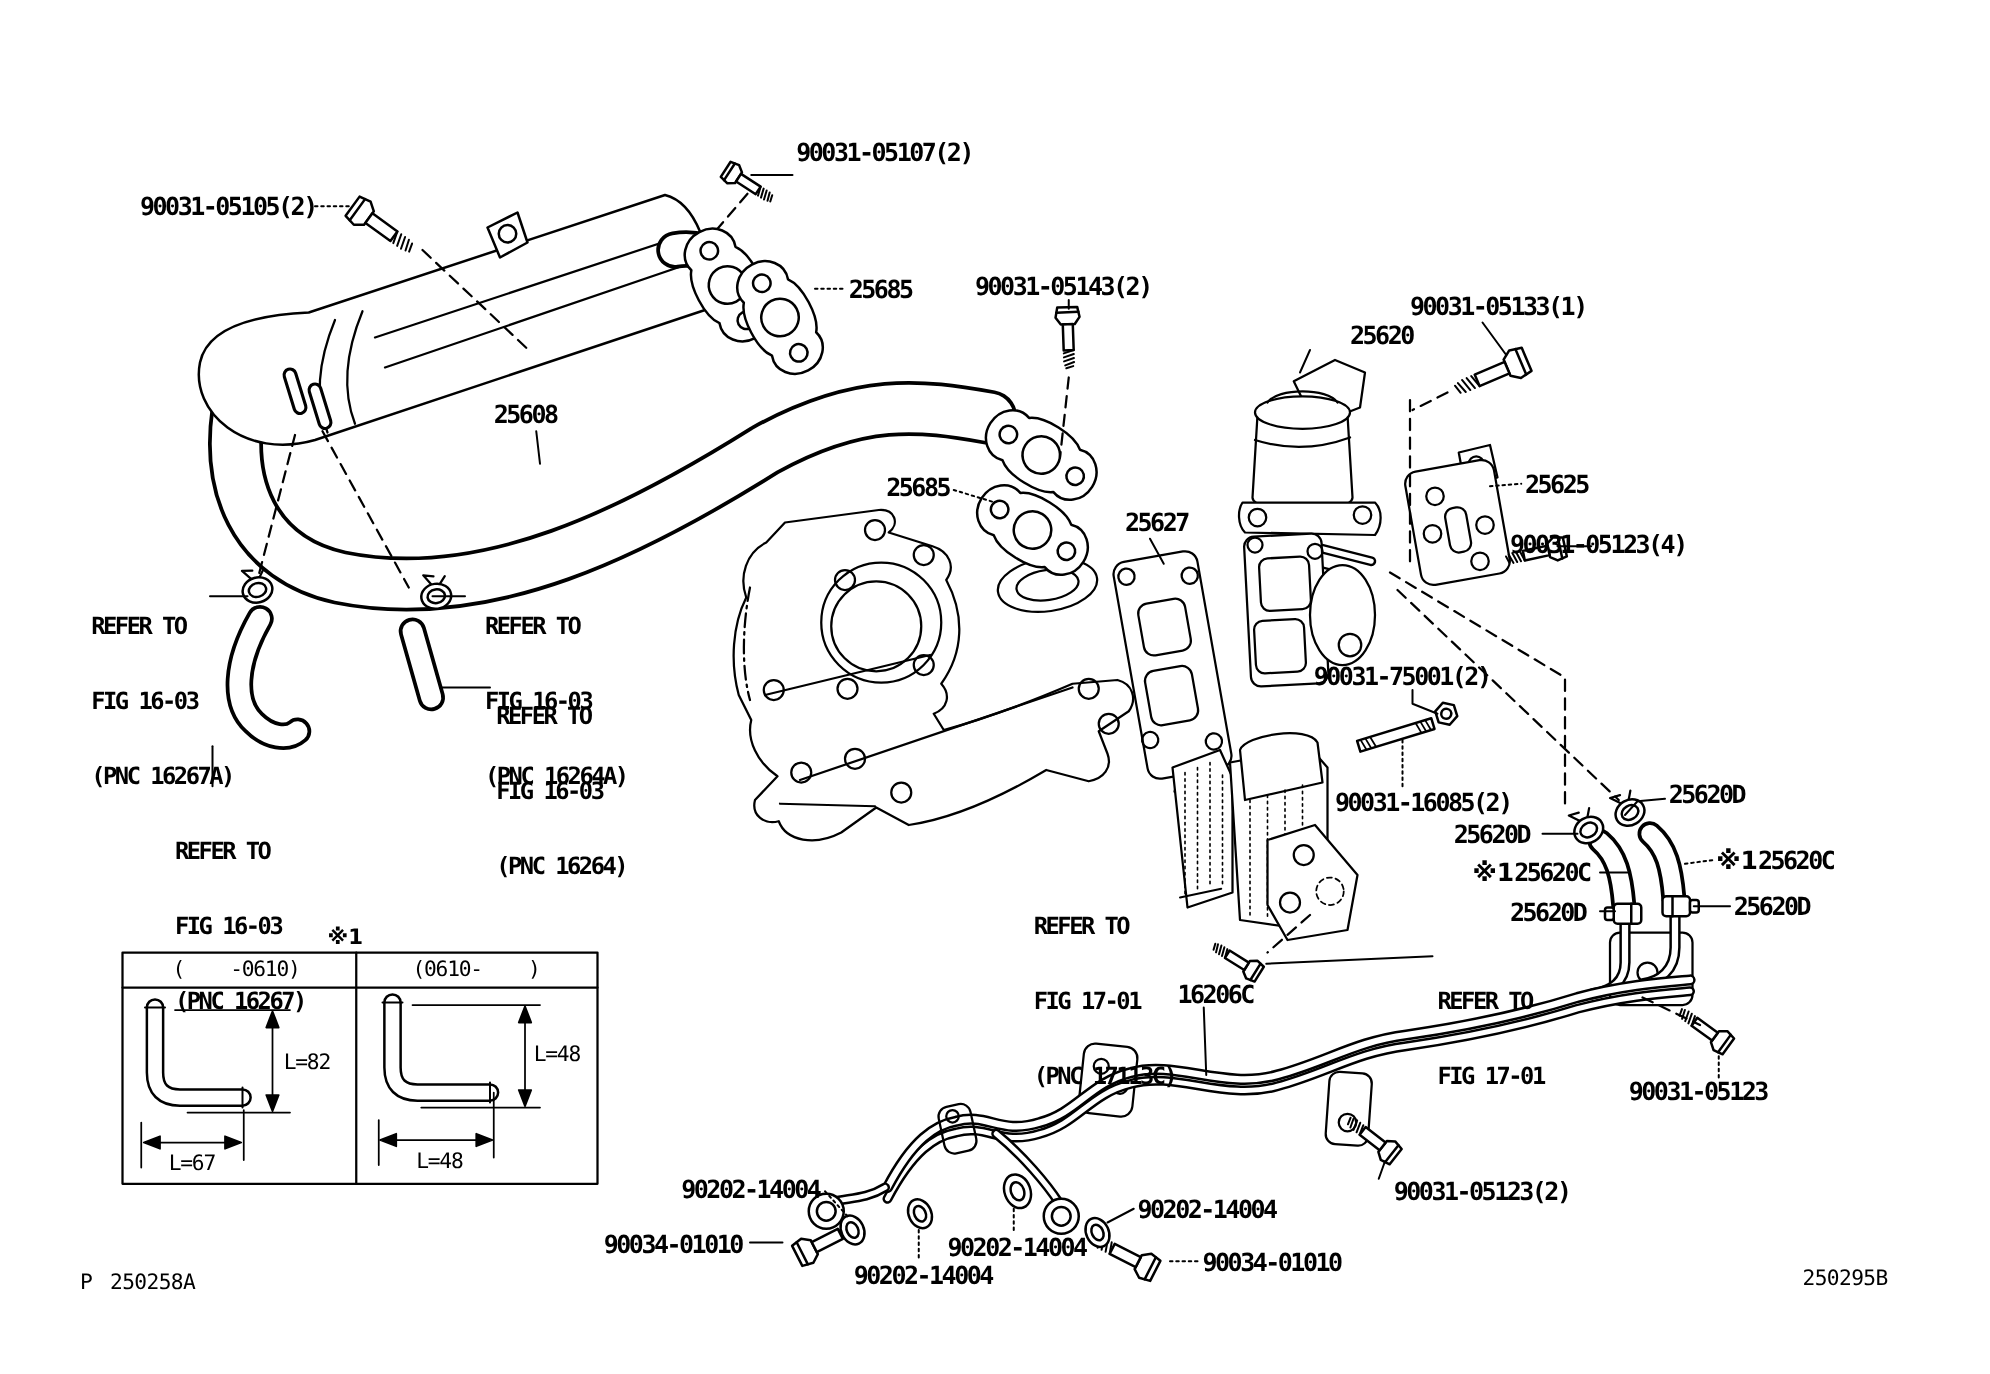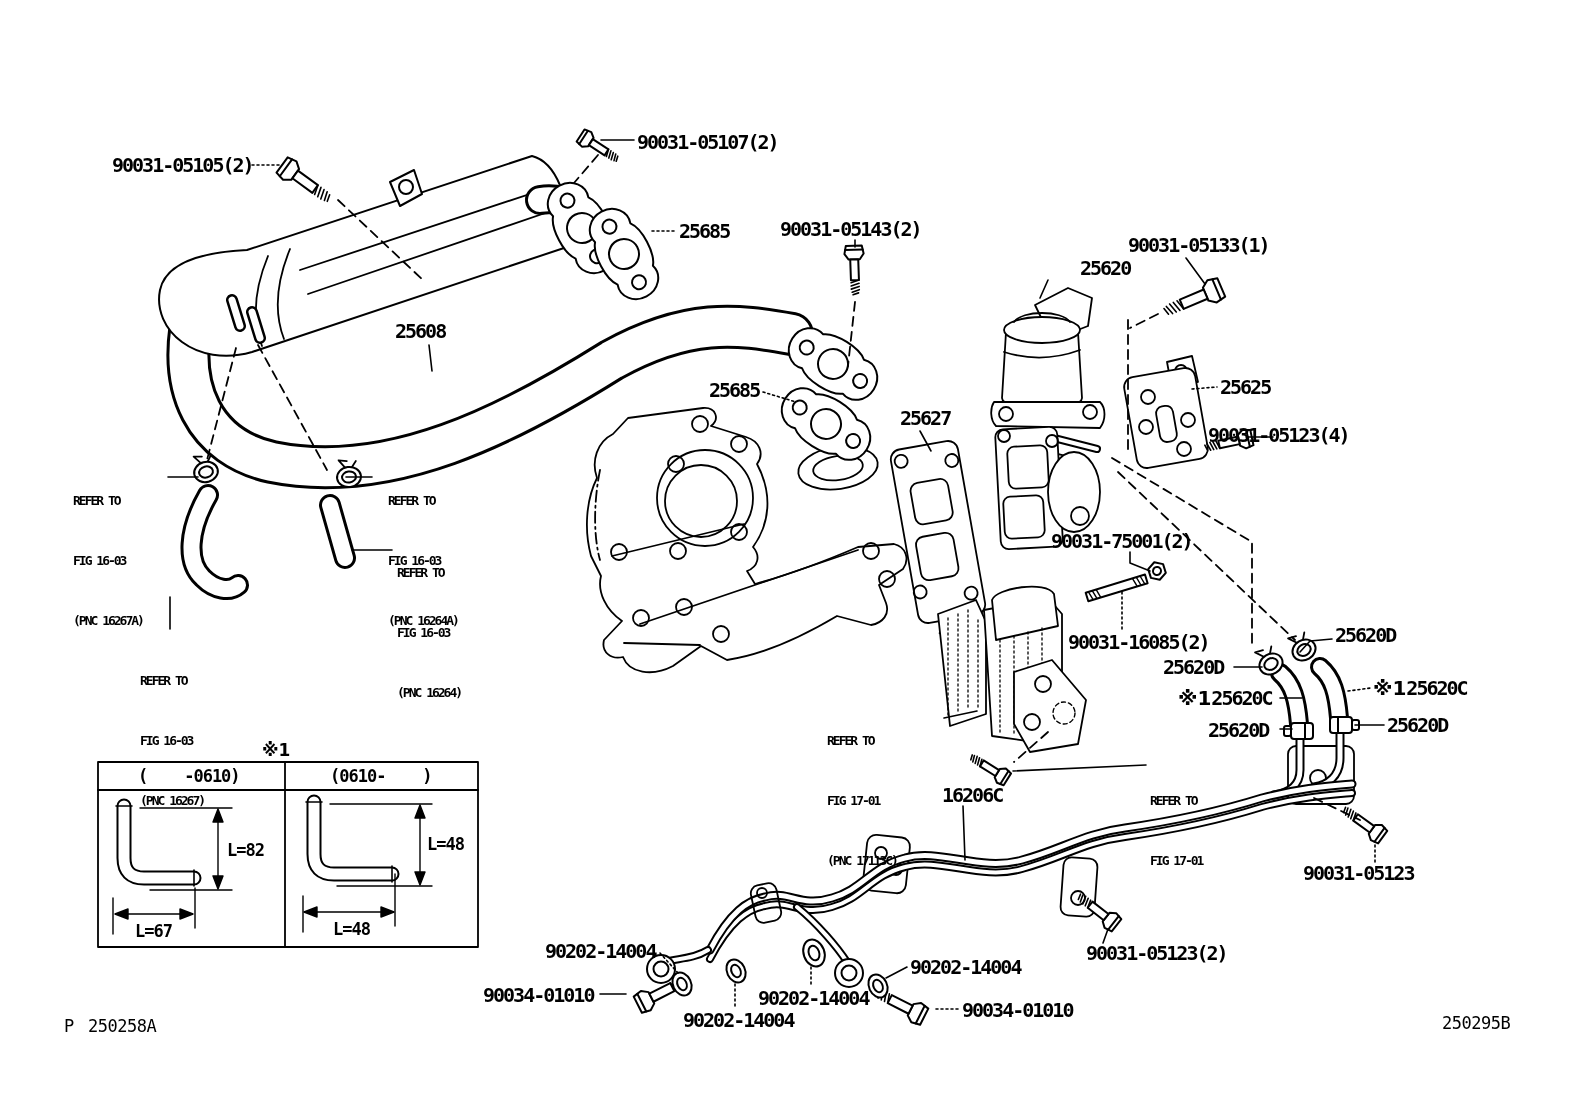--- a/index.html
+++ b/index.html
@@ -1,22 +1,22 @@
 <!DOCTYPE html>
 <html><head>
 <meta charset="utf-8">
 <style>
   html,body{margin:0;padding:0;background:#fff;}
   #page{position:relative;width:1592px;height:1099px;background:#fff;overflow:hidden;
         font-family:"DejaVu Sans Mono",monospace;color:#000;}
   #art{position:absolute;left:0;top:0;}
   .pn{position:absolute;font-weight:bold;font-size:20px;letter-spacing:-2px;white-space:pre;line-height:20px;}
-  .note{position:absolute;font-weight:bold;font-size:13px;letter-spacing:-2px;white-space:pre;line-height:20px;}
+  .note{position:absolute;font-weight:bold;font-size:19px;letter-spacing:-2px;white-space:pre;line-height:20px;}
   .note div{height:20px;}
-  .tbl{position:absolute;font-weight:bold;font-size:17px;letter-spacing:-1px;white-space:pre;}
+  .tbl{position:absolute;font-weight:normal;font-size:17px;letter-spacing:-1px;white-space:pre;}
   .ft{position:absolute;font-weight:normal;font-size:17px;letter-spacing:-0.5px;white-space:pre;}
   .refmark{font-family:"DejaVu Sans",sans-serif;letter-spacing:0;}
   svg *{vector-effect:non-scaling-stroke;}
 </style>
 </head>
 <body>
 
 <div id="page">
 
 <svg id="art" width="1592" height="1099" viewBox="0 0 1592 1099" fill="none" stroke="#000" stroke-width="2" stroke-linecap="round" stroke-linejoin="round">
@@ -300,41 +300,41 @@
       <line x1="420" y1="814" x2="420" y2="876"></line>
       <path d="M420 805 L415 818 L425 818 Z M420 885 L415 872 L425 872 Z" fill="#000"></path>
       <path d="M303 896 L303 932 M395 874 L395 926"></path>
       <line x1="312" y1="912" x2="386" y2="912"></line>
       <path d="M304 912 L317 907 L317 917 Z M394 912 L381 907 L381 917 Z" fill="#000"></path>
     </g>
   </g>
 </svg>
 
 <div class="pn" style="left:112px;top:155px">90031-05105(2)</div>
-<div class="pn" style="left:637px;top:132px">90031-05107(2)</div>
+<div class="pn" style="left:637px;top:112px">90031-05107(2)</div>
 <div class="pn" style="left:679px;top:221px">25685</div>
 <div class="pn" style="left:395px;top:321px">25608</div>
 <div class="pn" style="left:780px;top:219px">90031-05143(2)</div>
 <div class="pn" style="left:1080px;top:258px">25620</div>
 <div class="pn" style="left:1128px;top:235px">90031-05133(1)</div>
 <div class="pn" style="left:709px;top:380px">25685</div>
 <div class="pn" style="left:900px;top:408px">25627</div>
 <div class="pn" style="left:1220px;top:377px">25625</div>
 <div class="pn" style="left:1208px;top:425px">90031-05123(4)</div>
 <div class="pn" style="left:1051px;top:531px">90031-75001(2)</div>
 <div class="pn" style="left:1068px;top:632px">90031-16085(2)</div>
 <div class="pn" style="left:1335px;top:625px">25620D</div>
 <div class="pn" style="left:1163px;top:657px">25620D</div>
 <div class="pn" style="left:1178px;top:688px"><span class="refmark">※1</span><span>25620C</span></div>
 <div class="pn" style="left:1373px;top:678px"><span class="refmark">※1</span><span>25620C</span></div>
 <div class="pn" style="left:1208px;top:720px">25620D</div>
 <div class="pn" style="left:1387px;top:715px">25620D</div>
 <div class="pn" style="left:942px;top:785px">16206C</div>
 <div class="pn" style="left:1303px;top:863px">90031-05123</div>
-<div class="pn" style="left:1086px;top:943px">90031-05123(2)</div>
+<div class="pn" style="left:1115px;top:943px">90031-05123(2)</div>
 <div class="pn" style="left:545px;top:941px">90202-14004</div>
 <div class="pn" style="left:483px;top:985px">90034-01010</div>
 <div class="pn" style="left:683px;top:1010px">90202-14004</div>
 <div class="pn" style="left:758px;top:988px">90202-14004</div>
 <div class="pn" style="left:910px;top:957px">90202-14004</div>
 <div class="pn" style="left:962px;top:1000px">90034-01010</div>
 
 <div class="note" style="left:73px;top:451px">
   <div>REFER TO</div>
   <div>FIG 16-03</div>

